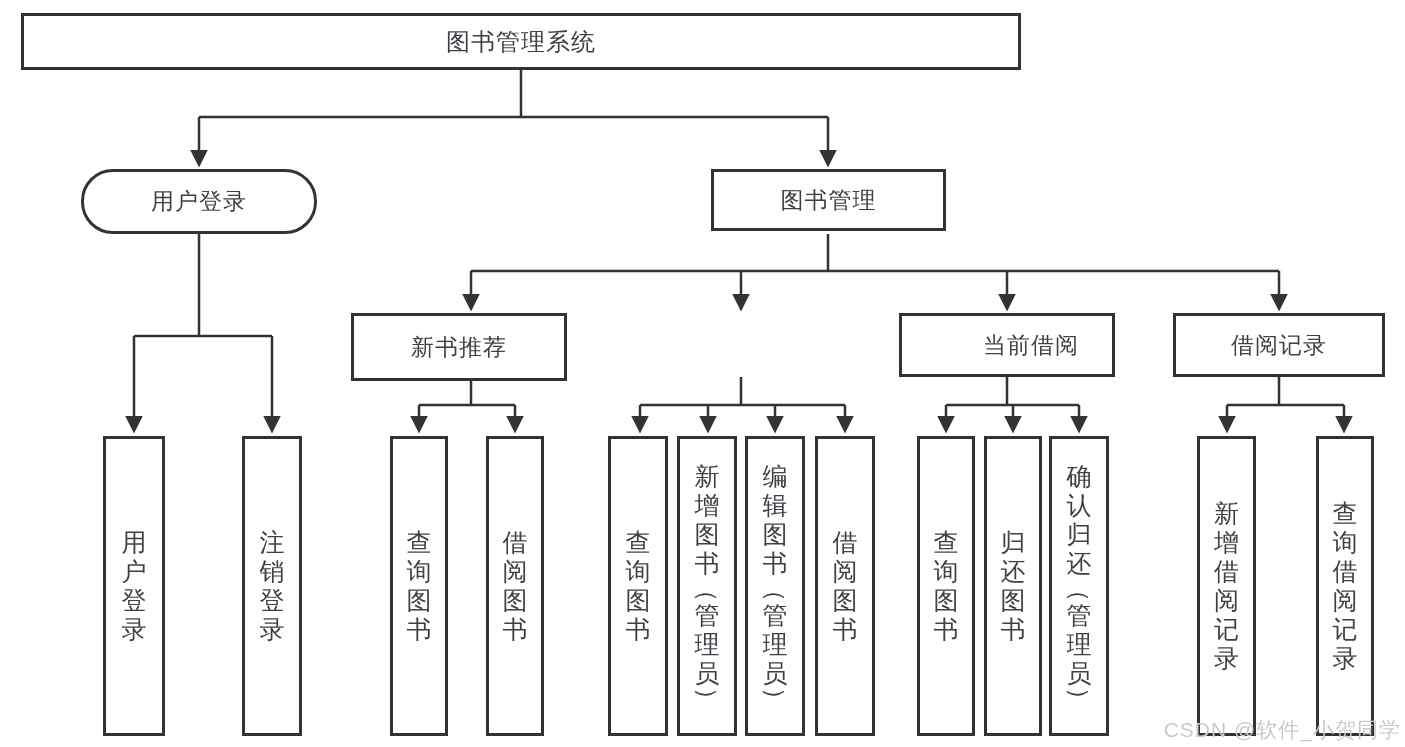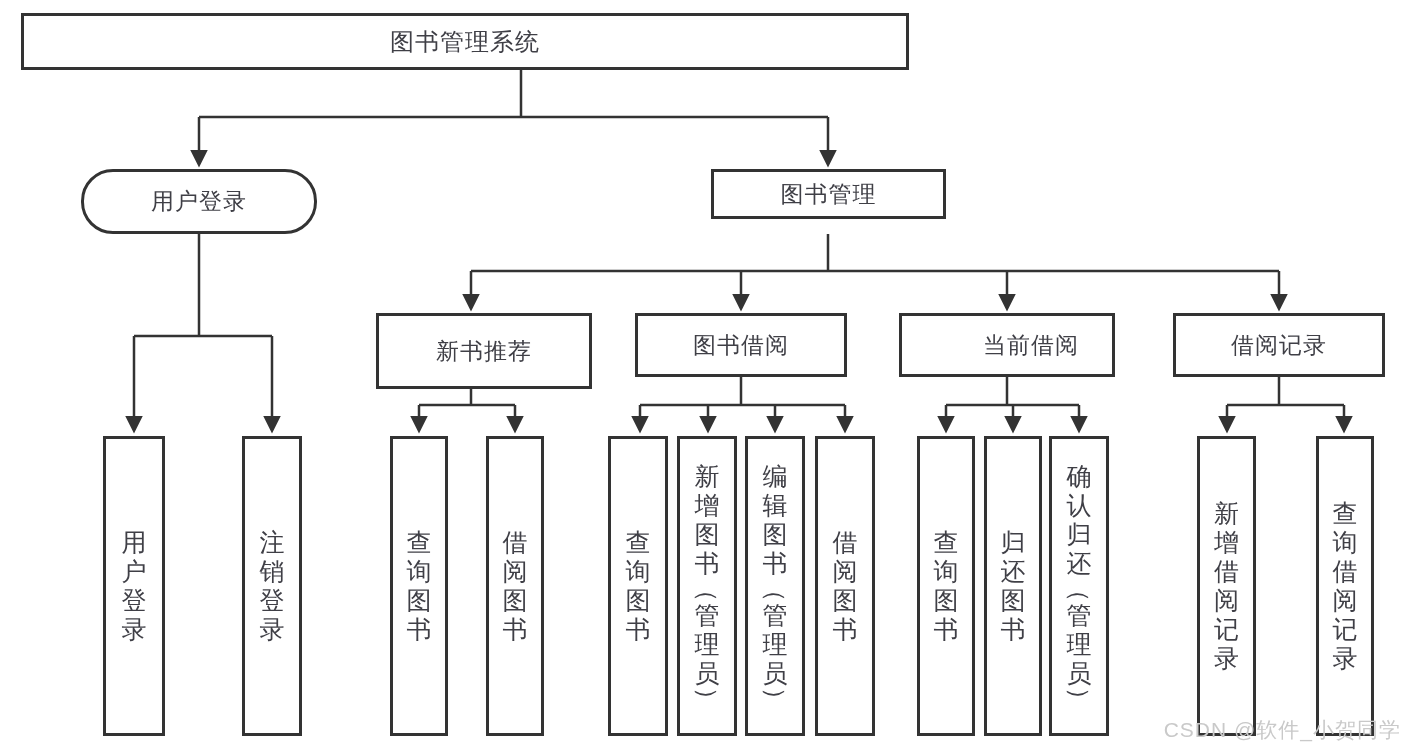--- a/index.html
+++ b/index.html
@@ -12,24 +12,24 @@
     position:absolute;box-sizing:border-box;border:3px solid #333333;background:#ffffff;
     display:flex;align-items:center;justify-content:center;z-index:1;
   }
   .hlabel{font-size:23px;letter-spacing:1px;white-space:nowrap;}
   .title .hlabel{font-size:24px;}
   .leaf{top:436px;height:300px;}
   .vtext{display:flex;flex-direction:column;align-items:center;justify-content:center;width:100%;}
   .vchar{display:block;width:100%;text-align:center;height:29px;line-height:29px;font-size:25px;}
   .vchar.rot{transform:rotate(90deg);height:23px;line-height:23px;}
   
-  #n-root{left:21px;top:13px;width:888px;height:57px;}
+  #n-root{left:21px;top:13px;width:1000px;height:57px;}
   #n-login{left:81px;top:169px;width:236px;height:65px;border-radius:32px;}
-  #n-mgmt{left:711px;top:169px;width:235px;height:50px;}
-  #n-rec{left:376px;top:313px;width:216px;height:76px;}
+  #n-mgmt{left:711px;top:169px;width:235px;height:62px;}
+  #n-rec{left:351px;top:313px;width:216px;height:68px;}
   #n-borrow{left:635px;top:313px;width:212px;height:64px;}
   #n-cur{left:899px;top:313px;width:216px;height:64px;padding-left:48px;}
   #n-hist{left:1173px;top:313px;width:212px;height:64px;}
   #l-a1{left:103px;width:62px;}
   #l-a2{left:242px;width:60px;}
   #l-b1{left:390px;width:58px;}
   #l-b2{left:486px;width:58px;}
   #l-c1{left:608px;width:60px;}
   #l-c2{left:677px;width:60px;}
   #l-c3{left:745px;width:60px;}
@@ -94,23 +94,20 @@
   <div class="box" id="n-login">
     <span class="hlabel">用户登录</span>
   </div>
   <div class="box" id="n-mgmt">
     <span class="hlabel">图书管理</span>
   </div>
 
   <div class="box" id="n-rec">
     <span class="hlabel">新书推荐</span>
   </div>
-  <div class="box" id="n-borrow">
-    <span class="hlabel">图书借阅</span>
-  </div>
   <div class="box" id="n-cur">
     <span class="hlabel">当前借阅</span>
   </div>
   <div class="box" id="n-hist">
     <span class="hlabel">借阅记录</span>
   </div>
 
   <div class="box leaf" id="l-a1">
     <span class="vtext">
         <span class="vchar">用</span>

